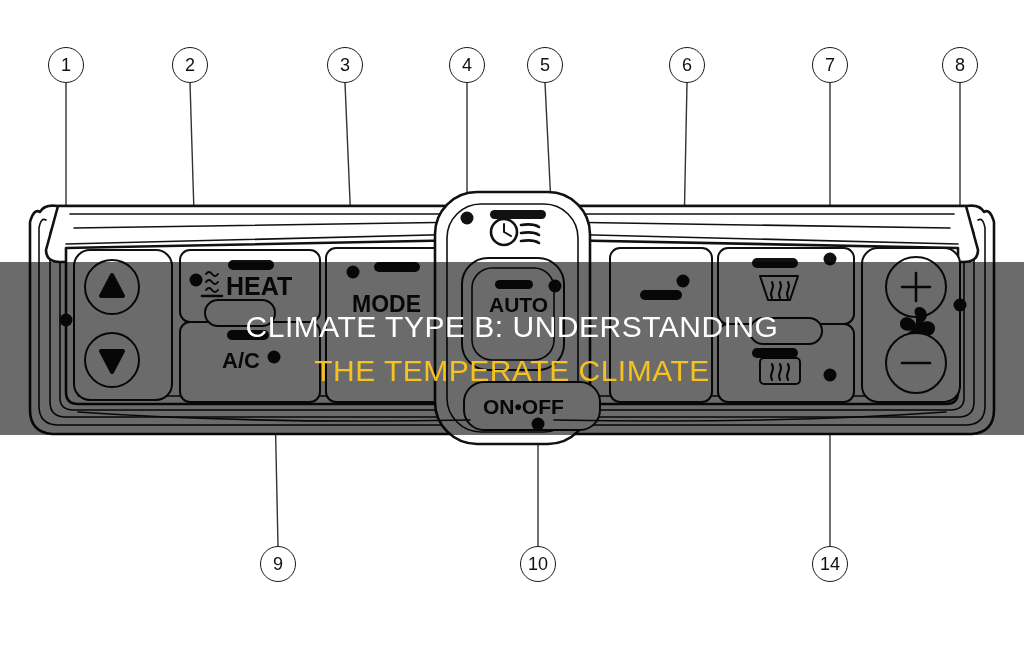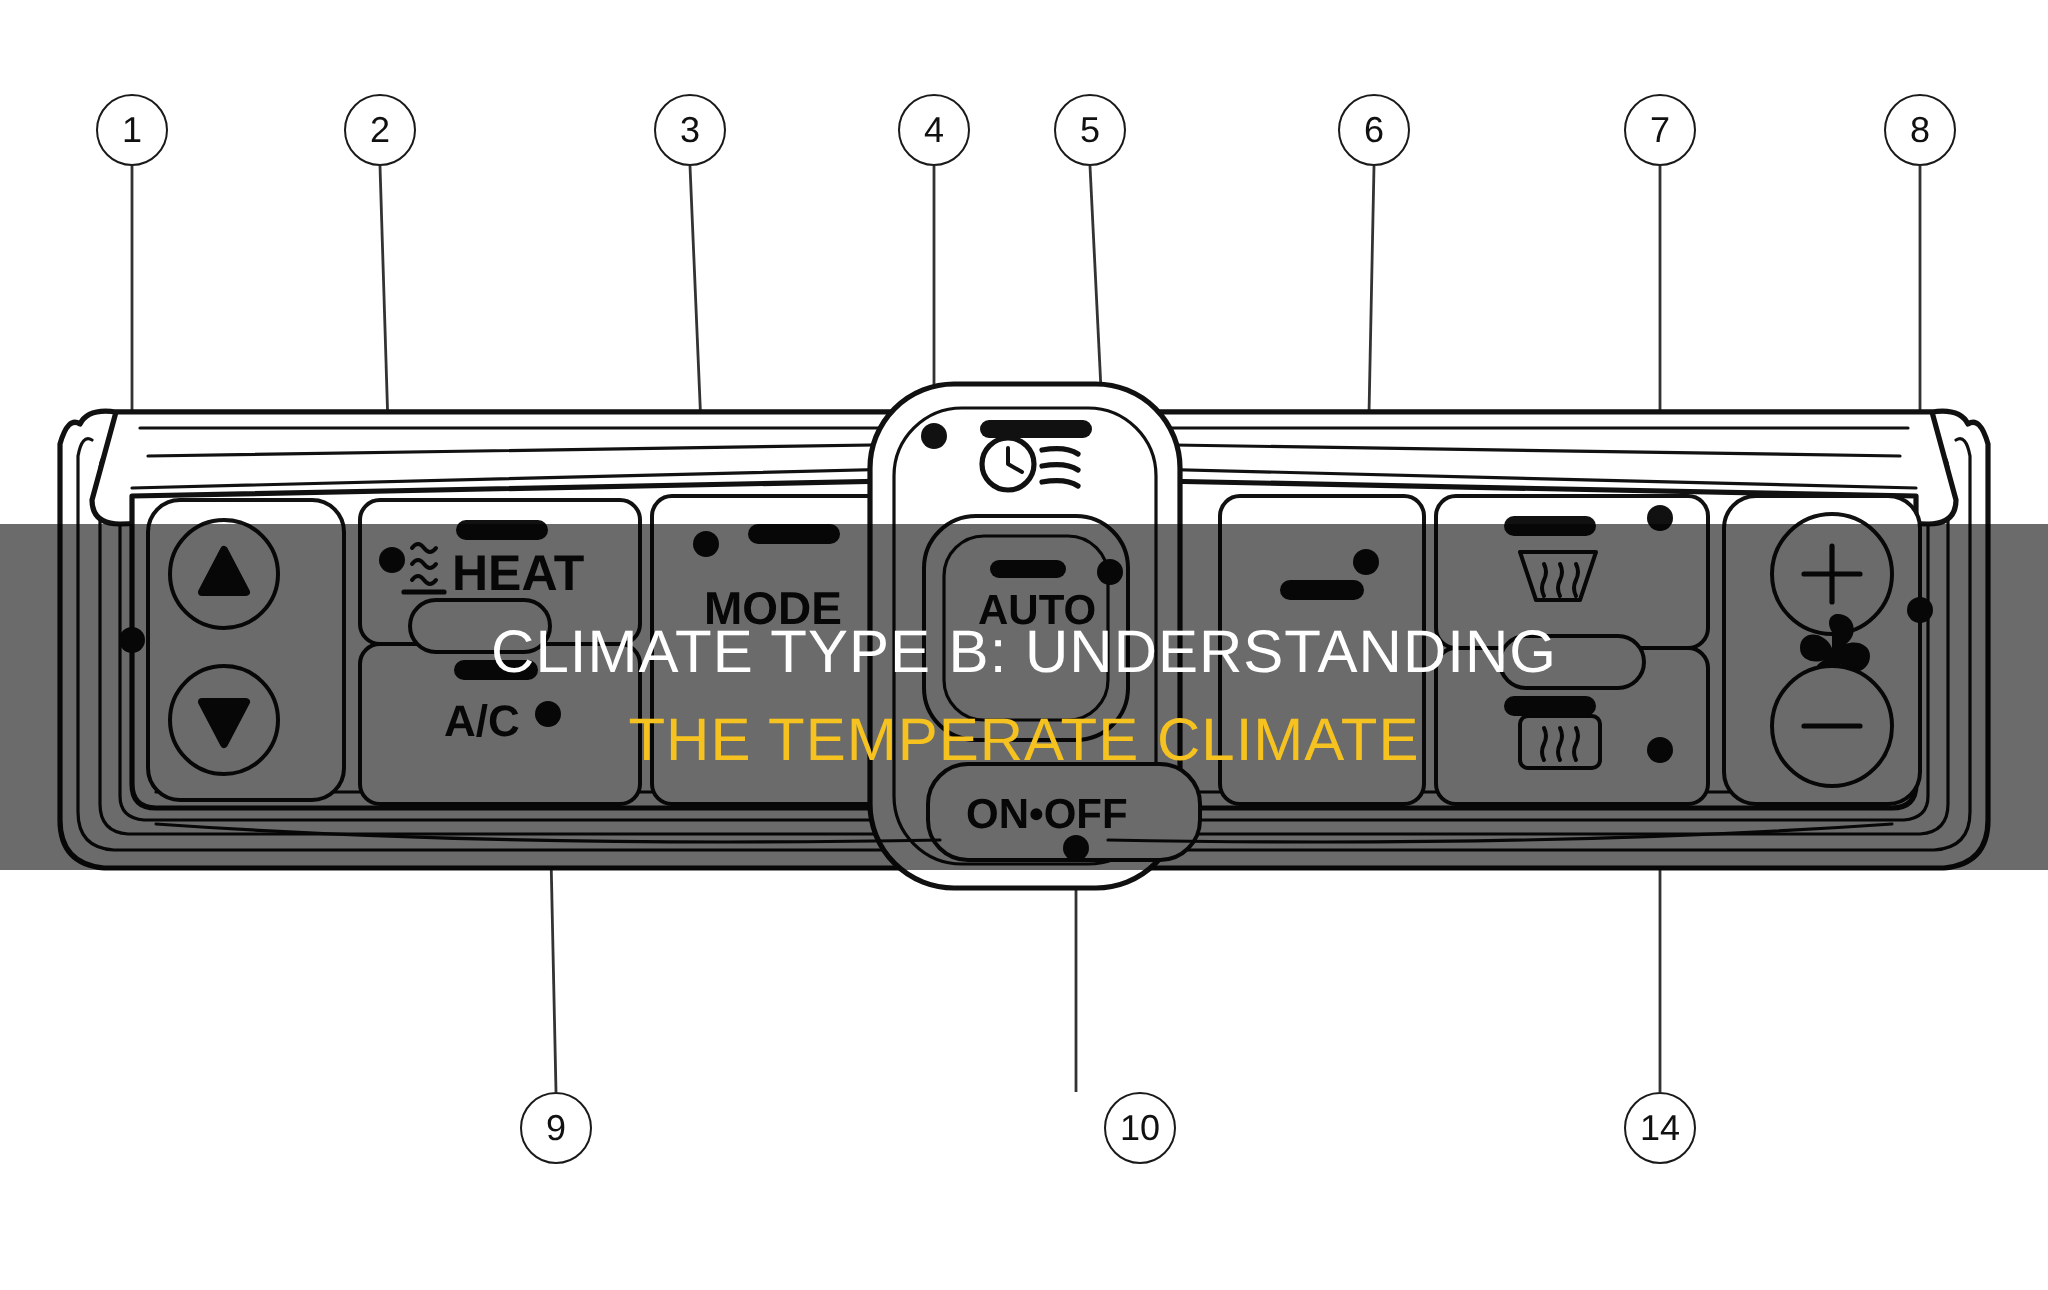--- a/index.html
+++ b/index.html
@@ -291,21 +291,21 @@
       </div>
       <div class="callout" style="left: 830px; top: 65px;">
         <span>7</span>
       </div>
       <div class="callout" style="left: 960px; top: 65px;">
         <span>8</span>
       </div>
       <div class="callout" style="left: 278px; top: 564px;">
         <span>9</span>
       </div>
-      <div class="callout" style="left: 570px; top: 564px;">
+      <div class="callout" style="left: 538px; top: 564px;">
         <span>10</span>
       </div>
       <div class="callout" style="left: 830px; top: 564px;">
         <span>14</span>
       </div>
     </div>
 
 </div>
 
 </body></html>

